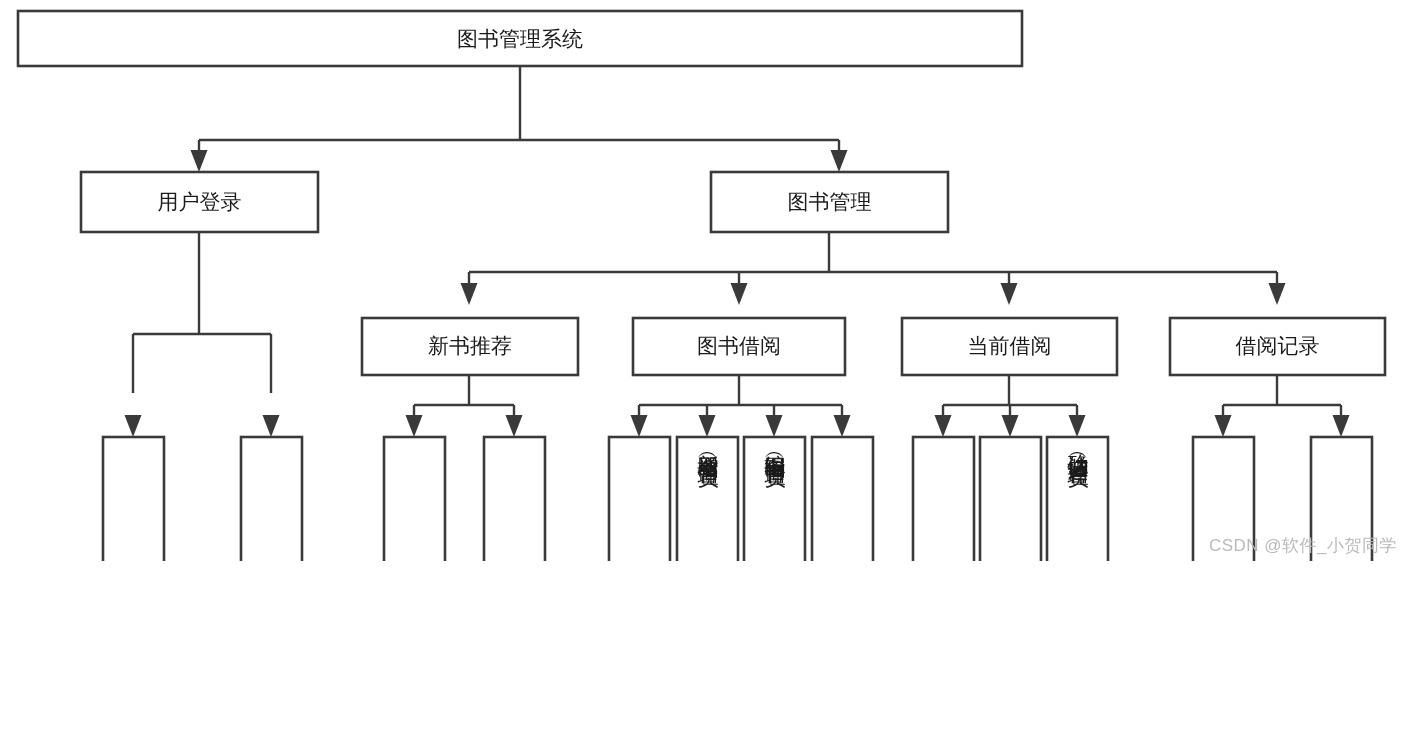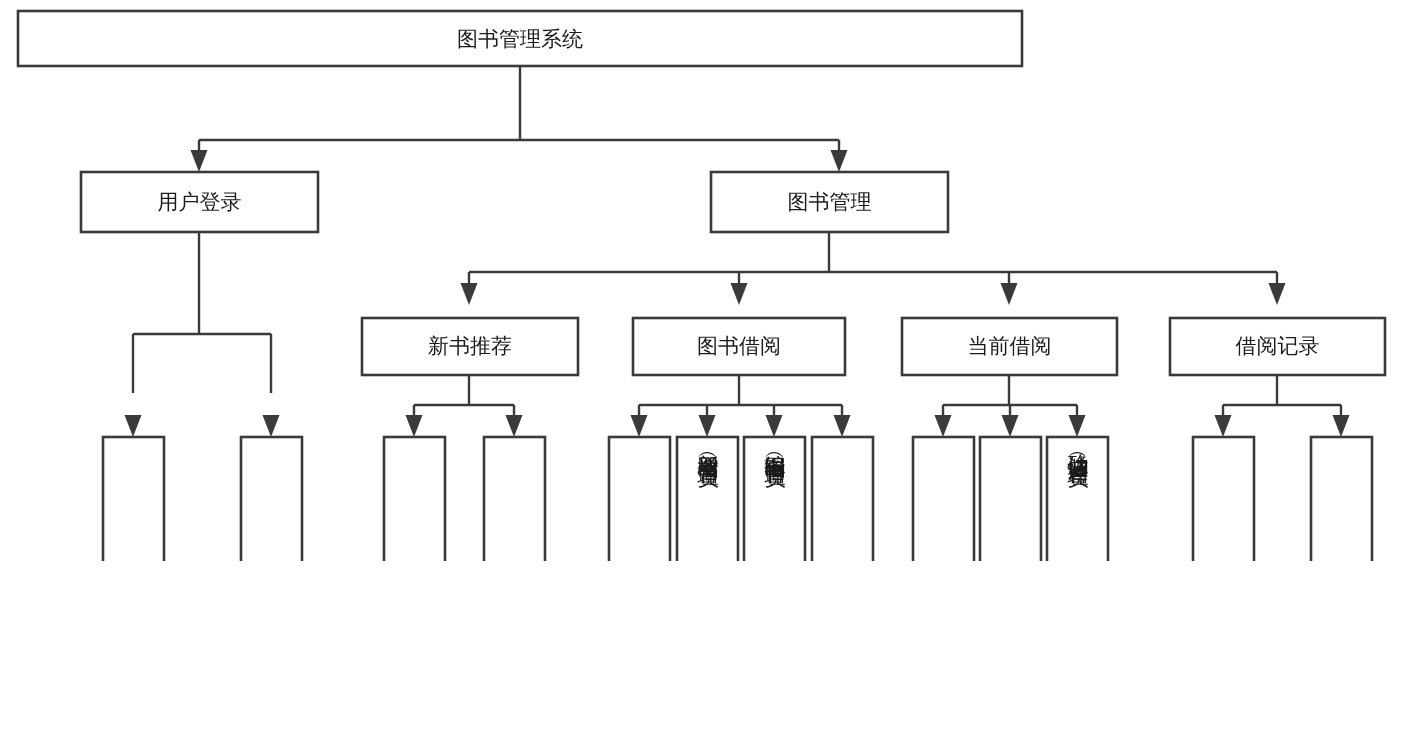--- a/index.html
+++ b/index.html
@@ -260,14 +260,15 @@
     <span class="leaf-label">确认归还（管理员）</span>
   </div>
 
   <div class="leaf-label-wrap" style="left:1193px; top:437px; width:61px; height:298px;">
     <span class="leaf-label">新增借阅记录</span>
   </div>
   <div class="leaf-label-wrap" style="left:1311px; top:437px; width:61px; height:298px;">
     <span class="leaf-label">查询借阅记录</span>
   </div>
 
+  <div class="watermark">CSDN @软件_小贺同学</div>
 
 </div>
 
 </body></html>

